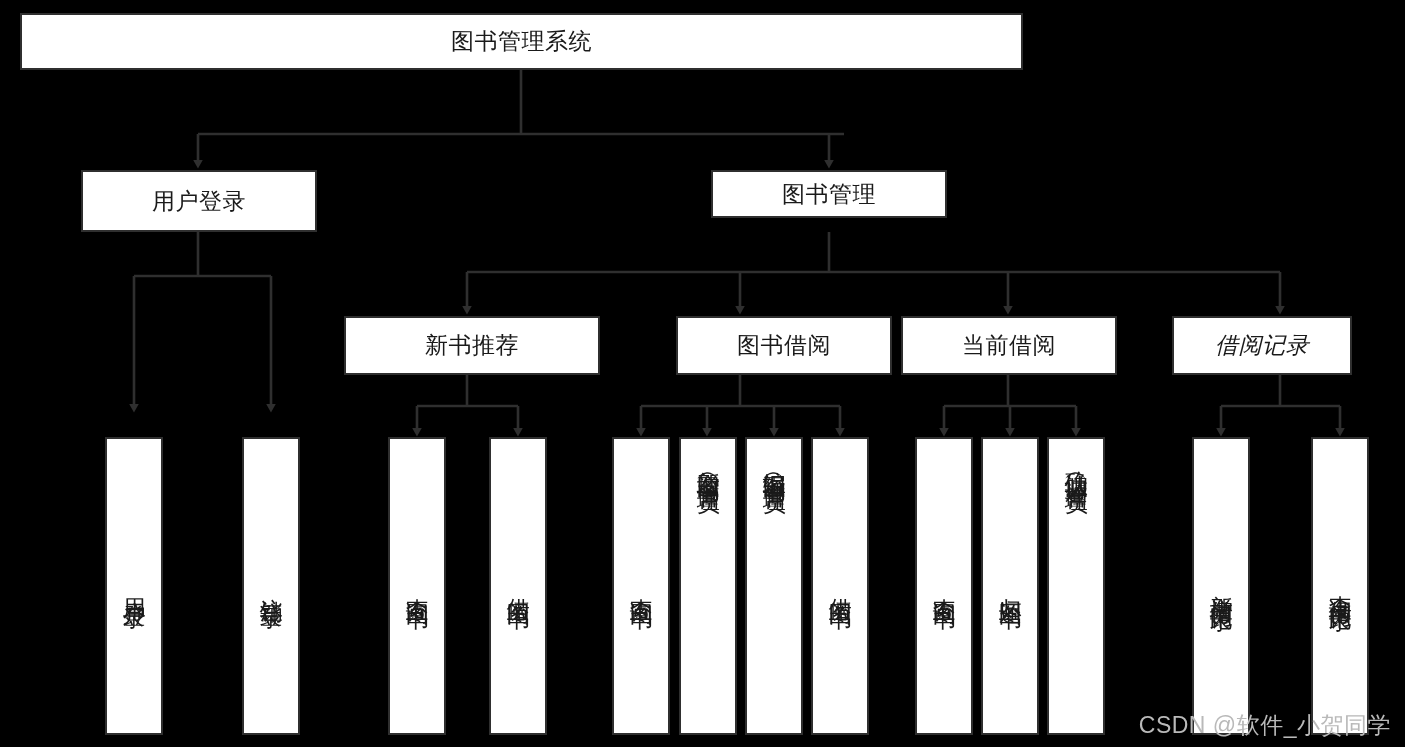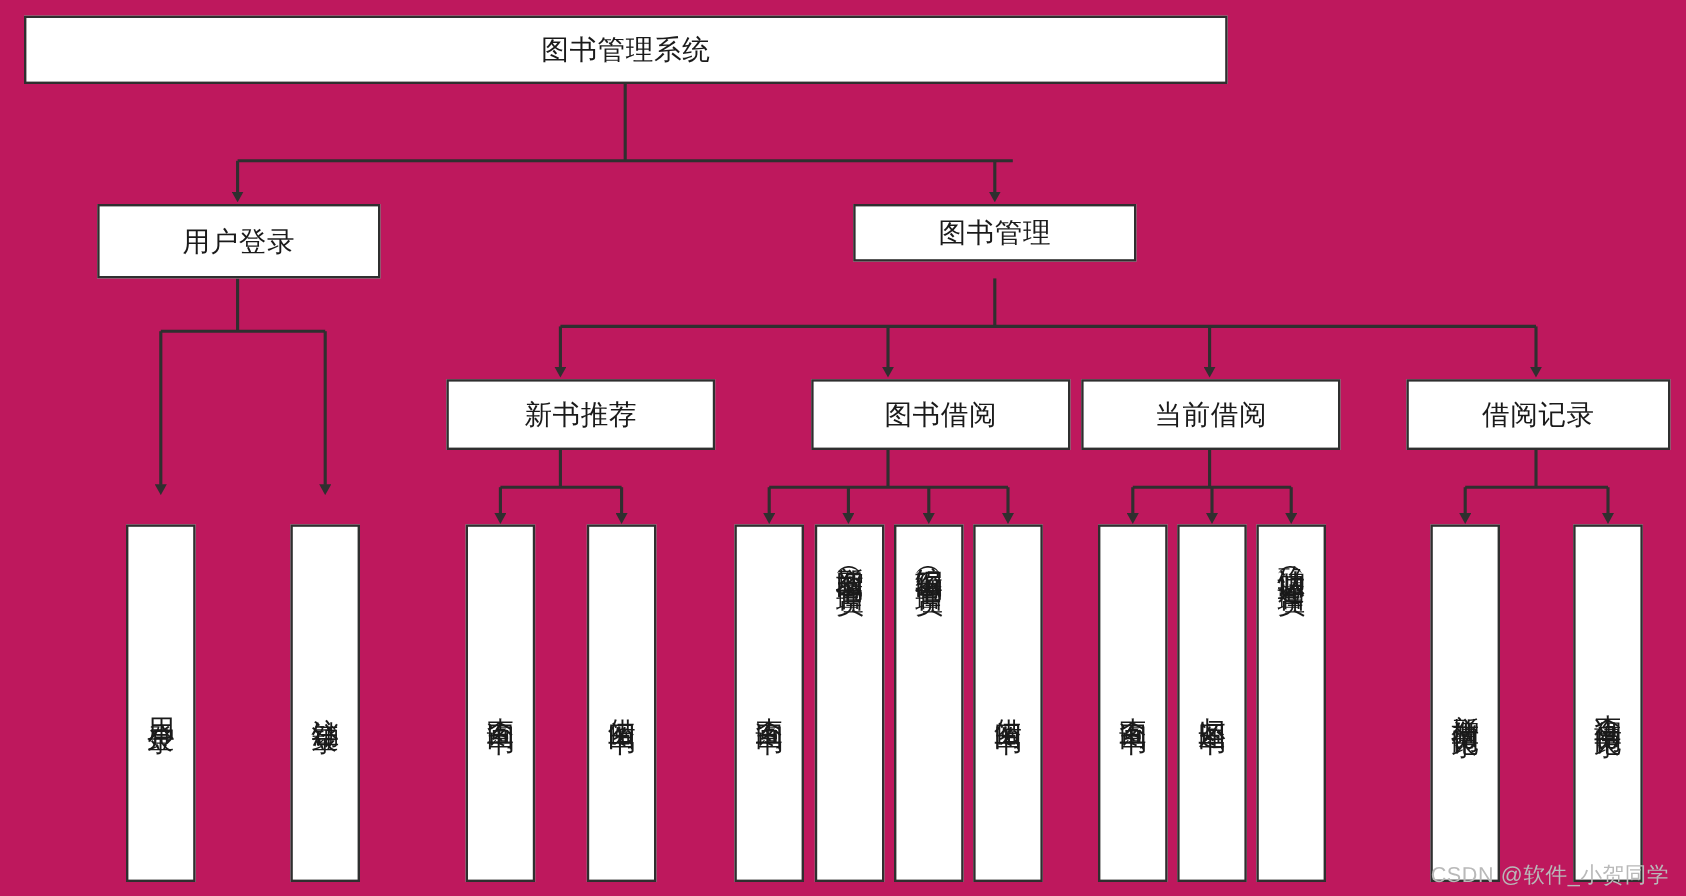--- a/index.html
+++ b/index.html
@@ -7,21 +7,21 @@
     padding: 0;
     background: #ffffff;
   }
   body {
     font-family: "Liberation Sans", "DejaVu Sans", sans-serif;
   }
   #canvas {
     position: relative;
     width: 1405px;
     height: 747px;
-    background: #be185d;
+    background: #000000;
     overflow: hidden;
   }
   #edges {
     position: absolute;
     left: 0;
     top: 0;
     width: 1405px;
     height: 747px;
   }
   .node {
@@ -57,21 +57,21 @@
     line-height: 1.1;
   }
   .node.vertical.mid {
     align-items: center;
     padding-top: 0;
   }
   #watermark {
     position: absolute;
     right: 14px;
     bottom: 6px;
-    font-size: 18px;
+    font-size: 23px;
     color: #b9b9b9;
     letter-spacing: 0.5px;
     z-index: 5;
     white-space: nowrap;
     margin-left: 28px;
   }
 </style>
 </head>
 <body>
 
@@ -131,30 +131,30 @@
     <span class="label">图书管理系统</span>
   </div>
 
   <div class="node horizontal" style="left:81px; top:170px; width:236px; height:62px;">
     <span class="label">用户登录</span>
   </div>
   <div class="node horizontal" style="left:711px; top:170px; width:236px; height:48px;">
     <span class="label">图书管理</span>
   </div>
 
-  <div class="node horizontal" style="left:372px; top:316px; width:224px; height:59px;">
+  <div class="node horizontal" style="left:344px; top:316px; width:256px; height:59px;">
     <span class="label">新书推荐</span>
   </div>
   <div class="node horizontal" style="left:633px; top:316px; width:216px; height:59px;margin-left:43px;">
     <span class="label">图书借阅</span>
   </div>
   <div class="node horizontal" style="left:901px; top:316px; width:216px; height:59px;">
     <span class="label">当前借阅</span>
   </div>
-  <div class="node horizontal" style="left:1172px; top:316px; width:220px; height:59px;">
+  <div class="node horizontal" style="left:1172px; top:316px; width:180px; height:59px;font-style:italic;">
     <span class="label">借阅记录</span>
   </div>
 
   <div class="node vertical mid" style="left:105px; top:437px; width:58px; height:298px;">
     <span class="label">用户登录</span>
   </div>
   <div class="node vertical mid" style="left:242px; top:437px; width:58px; height:298px;">
     <span class="label">注销登录</span>
   </div>
 

